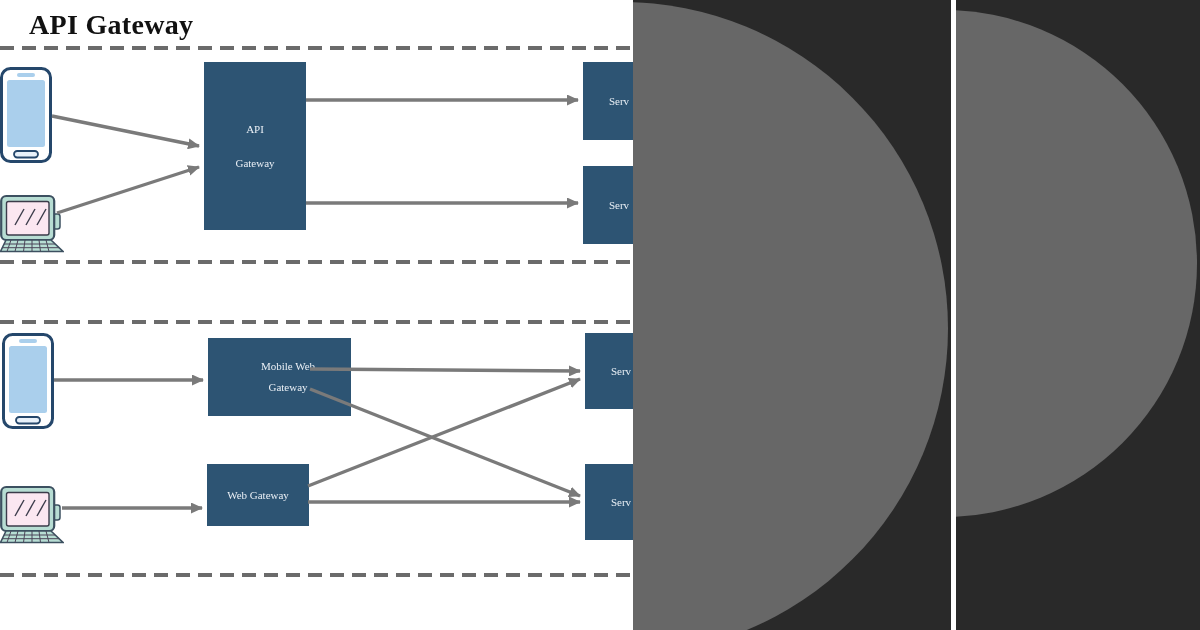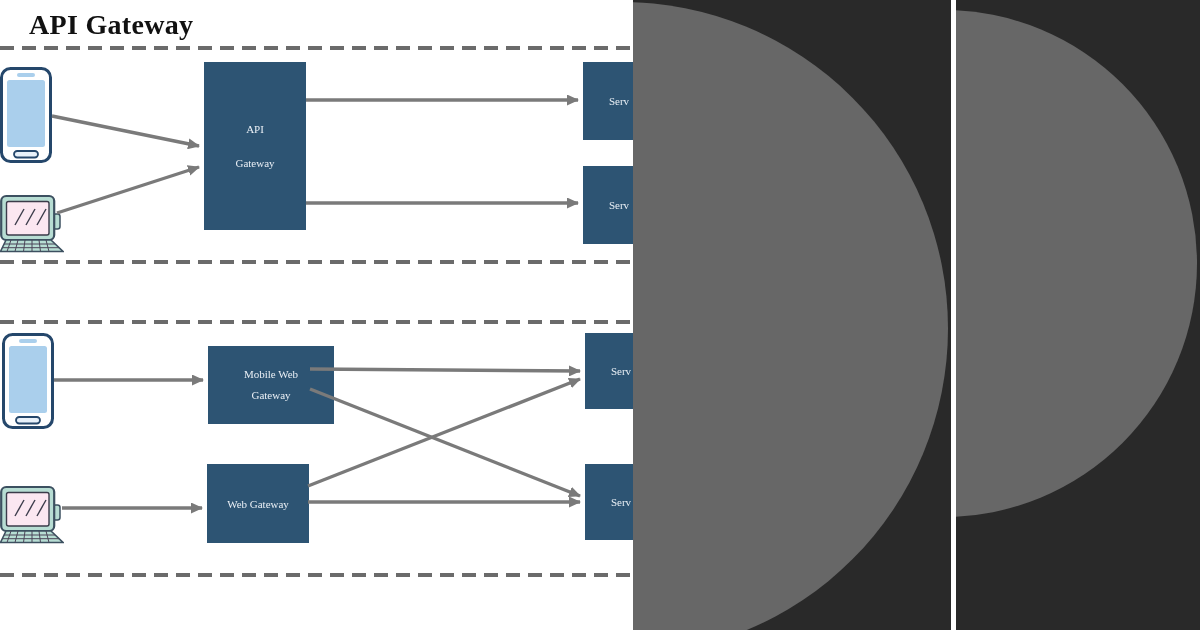--- a/index.html
+++ b/index.html
@@ -38,22 +38,22 @@
   .dash-2{top:260px;}
   .dash-3{top:320px;}
   .dash-4{top:573px;}
   .nbox{
     position:absolute;background:var(--box-fill);
     display:flex;flex-direction:column;align-items:center;justify-content:center;
     color:var(--box-text);font-size:11px;text-align:center;
   }
   .nbox span{display:block;}
   .box-api{left:204px;top:62px;width:102px;height:168px;line-height:34px;}
-  .box-mobile{left:208px;top:346px;width:126px;height:78px;line-height:21px;}
-  .box-web{left:207px;top:464px;width:102px;height:79px;}
+  .box-mobile{left:208px;top:338px;width:126px;height:78px;line-height:21px;padding-left:17px;}
+  .box-web{left:207px;top:464px;width:102px;height:62px;}
   .box-svc{width:72px;height:78px;}
   .box-svc-a{left:583px;top:62px;}
   .box-svc-b{left:583px;top:166px;}
   .box-svc-c{left:585px;top:333px;height:76px;}
   .box-svc-d{left:585px;top:464px;height:76px;}
   .icon{position:absolute;}
   .arrows{position:absolute;left:0;top:0;width:633px;height:630px;pointer-events:none;}
   .panel{position:absolute;top:0;height:630px;background:var(--panel-bg);overflow:hidden;}
   .panel-left{left:633px;width:318px;}
   .panel-right{left:956px;width:244px;}

